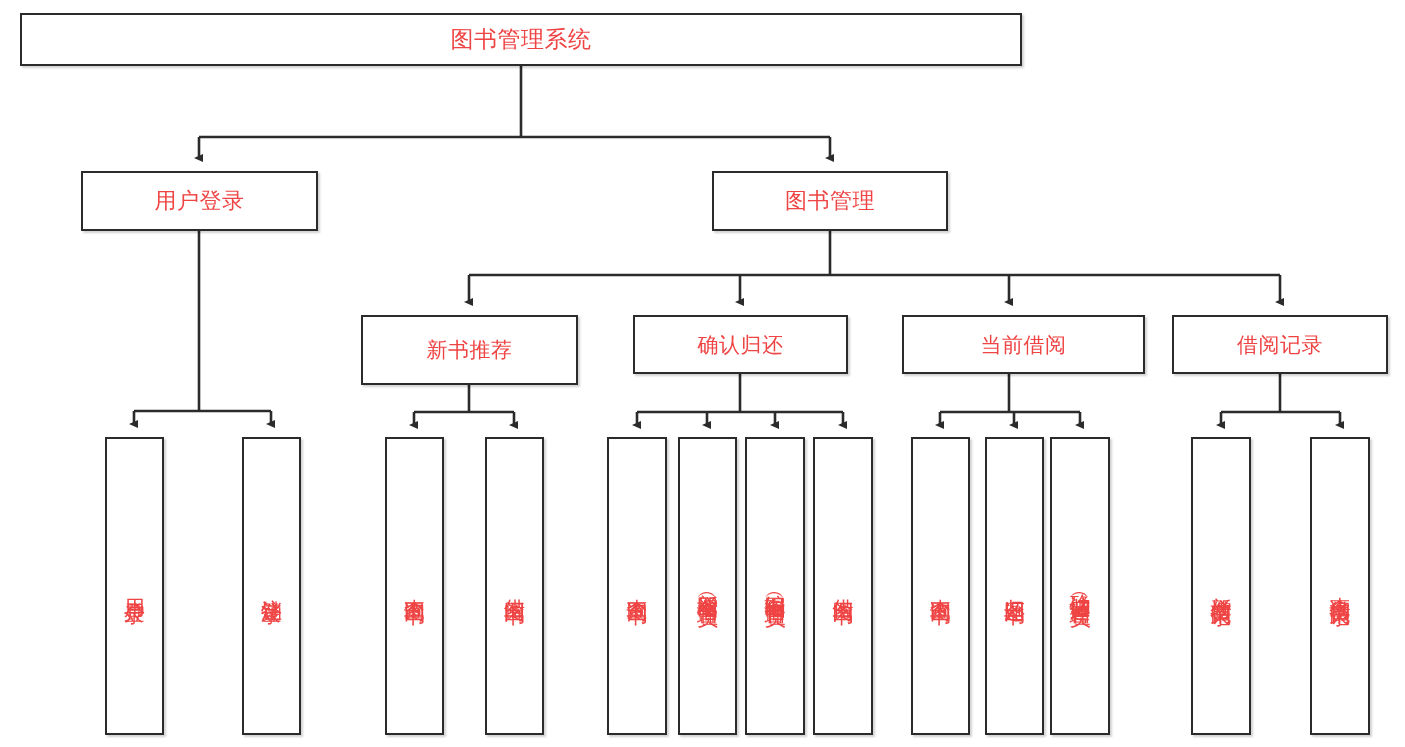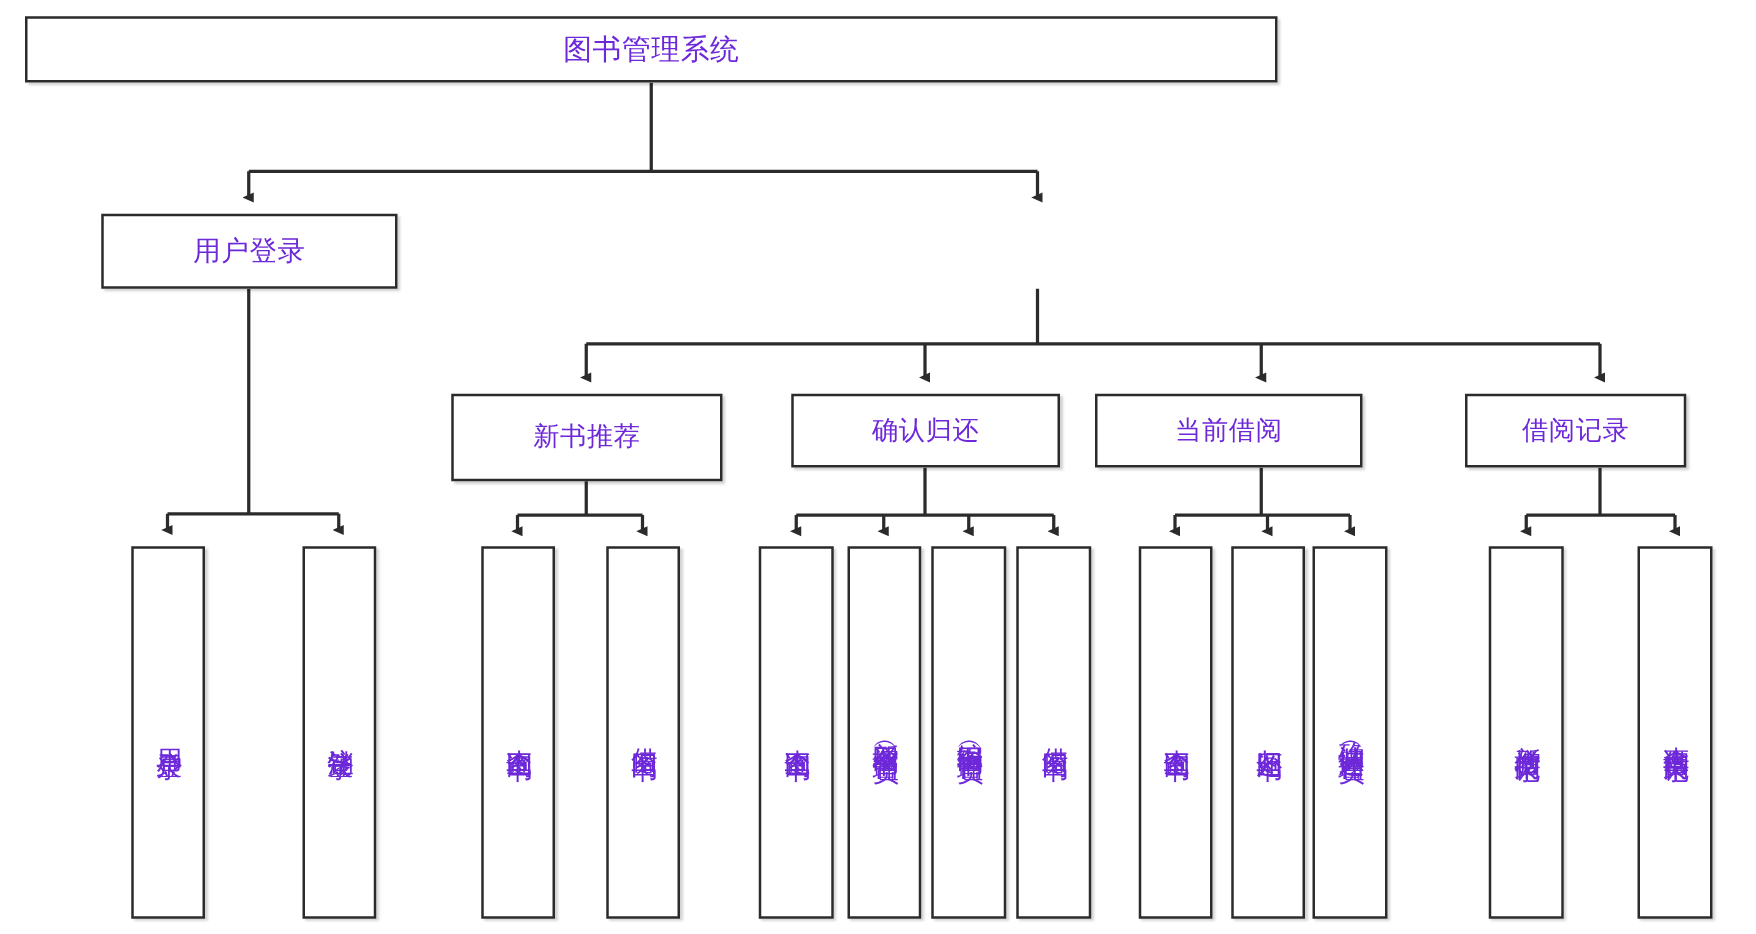--- a/index.html
+++ b/index.html
@@ -32,21 +32,21 @@
     border: 2.5px solid #2b2b2b;
     background: #ffffff;
     display: flex;
     align-items: center;
     justify-content: center;
     box-shadow: 2px 2px 2px rgba(0,0,0,0.18);
   }
   .node .label {
     line-height: 1.12;
     letter-spacing: 0.5px;
-    color: #6d28d9;
+    color: #ef4444;
     text-align: center;
     white-space: pre-line;
   }
   .node.root .label { font-size: 23px; }
   .node.l1 .label   { font-size: 22px; }
   .node.l2 .label   { font-size: 21px; }
   .node.leaf {
     align-items: center;
     justify-content: center;
   }
@@ -123,31 +123,34 @@
     </g>
   </svg>
 
   <div class="node root" style="left:20px; top:13px; width:1002px; height:53px;">
     <span class="label">图书管理系统</span>
   </div>
 
   <div class="node l1" style="left:81px; top:171px; width:237px; height:60px;">
     <span class="label">用户登录</span>
   </div>
+  <div class="node l1" style="left:712px; top:171px; width:236px; height:60px;">
+    <span class="label">图书管理</span>
+  </div>
 
   <div class="node l2" style="left:361px; top:315px; width:217px; height:70px;">
     <span class="label">新书推荐</span>
   </div>
   <div class="node l2" style="left:633px; top:315px; width:215px; height:59px;">
     <span class="label">确认归还</span>
   </div>
-  <div class="node l2" style="left:876px; top:315px; width:214px; height:59px;">
+  <div class="node l2" style="left:902px; top:315px; width:243px; height:59px;">
     <span class="label">当前借阅</span>
   </div>
-  <div class="node l2" style="left:1172px; top:315px; width:177px; height:59px;">
+  <div class="node l2" style="left:1172px; top:315px; width:216px; height:59px;">
     <span class="label">借阅记录</span>
   </div>
 
   <div class="node leaf" style="left:105px; top:437px; width:59px; height:298px;">
     <span class="label">用户登录</span>
   </div>
   <div class="node leaf" style="left:242px; top:437px; width:59px; height:298px;">
     <span class="label">注销登录</span>
   </div>
 

